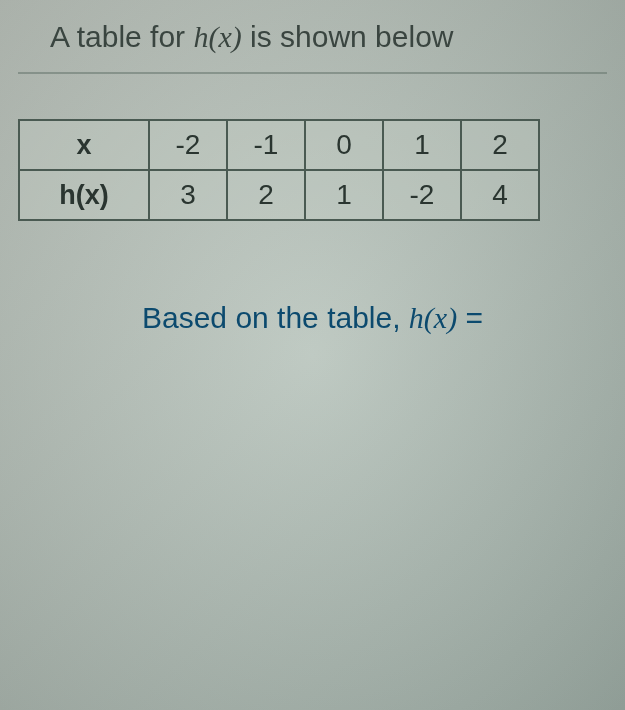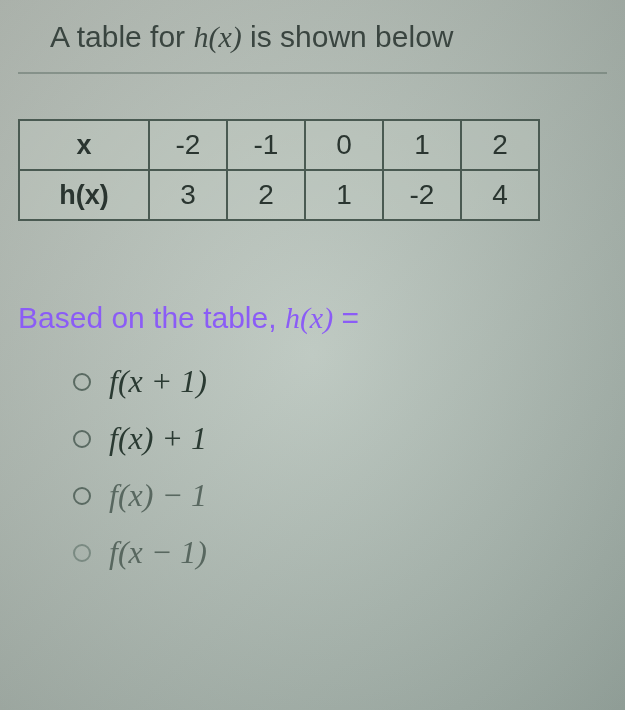--- a/index.html
+++ b/index.html
@@ -65,22 +65,23 @@
       font-size: 27px;
     }
     table .data-cell {
       width: 78px;
     }
     table .hx-label {
       font-weight: bold;
     }
     .question-text {
       font-size: 30px;
-      color: #8b5cf6;
+      color: #0c4a6e;
       margin-bottom: 28px;
+      text-align: center;
     }
     .question-text .func {
       font-family: 'Times New Roman', serif;
       font-style: italic;
     }
     .options {
       padding-left: 55px;
     }
     .option {
       display: flex;
@@ -141,32 +142,14 @@
       <td class="data-cell">-2</td>
       <td class="data-cell">4</td>
     </tr>
   </tbody>
     </table>
 
   <div class="question-text">
     <span>Based on the table, </span><span class="func">h(x)</span><span> =</span>
   </div>
 
-  <div class="options">
-    <div class="option">
-      <div class="radio"></div>
-      <div class="option-label">f(x + 1)</div>
-    </div>
-    <div class="option">
-      <div class="radio"></div>
-      <div class="option-label">f(x) + 1</div>
-    </div>
-    <div class="option">
-      <div class="radio"></div>
-      <div class="option-label">f(x) − 1</div>
-    </div>
-    <div class="option">
-      <div class="radio"></div>
-      <div class="option-label">f(x − 1)</div>
-    </div>
-  </div>
 
 </div>
 
 </body></html>

